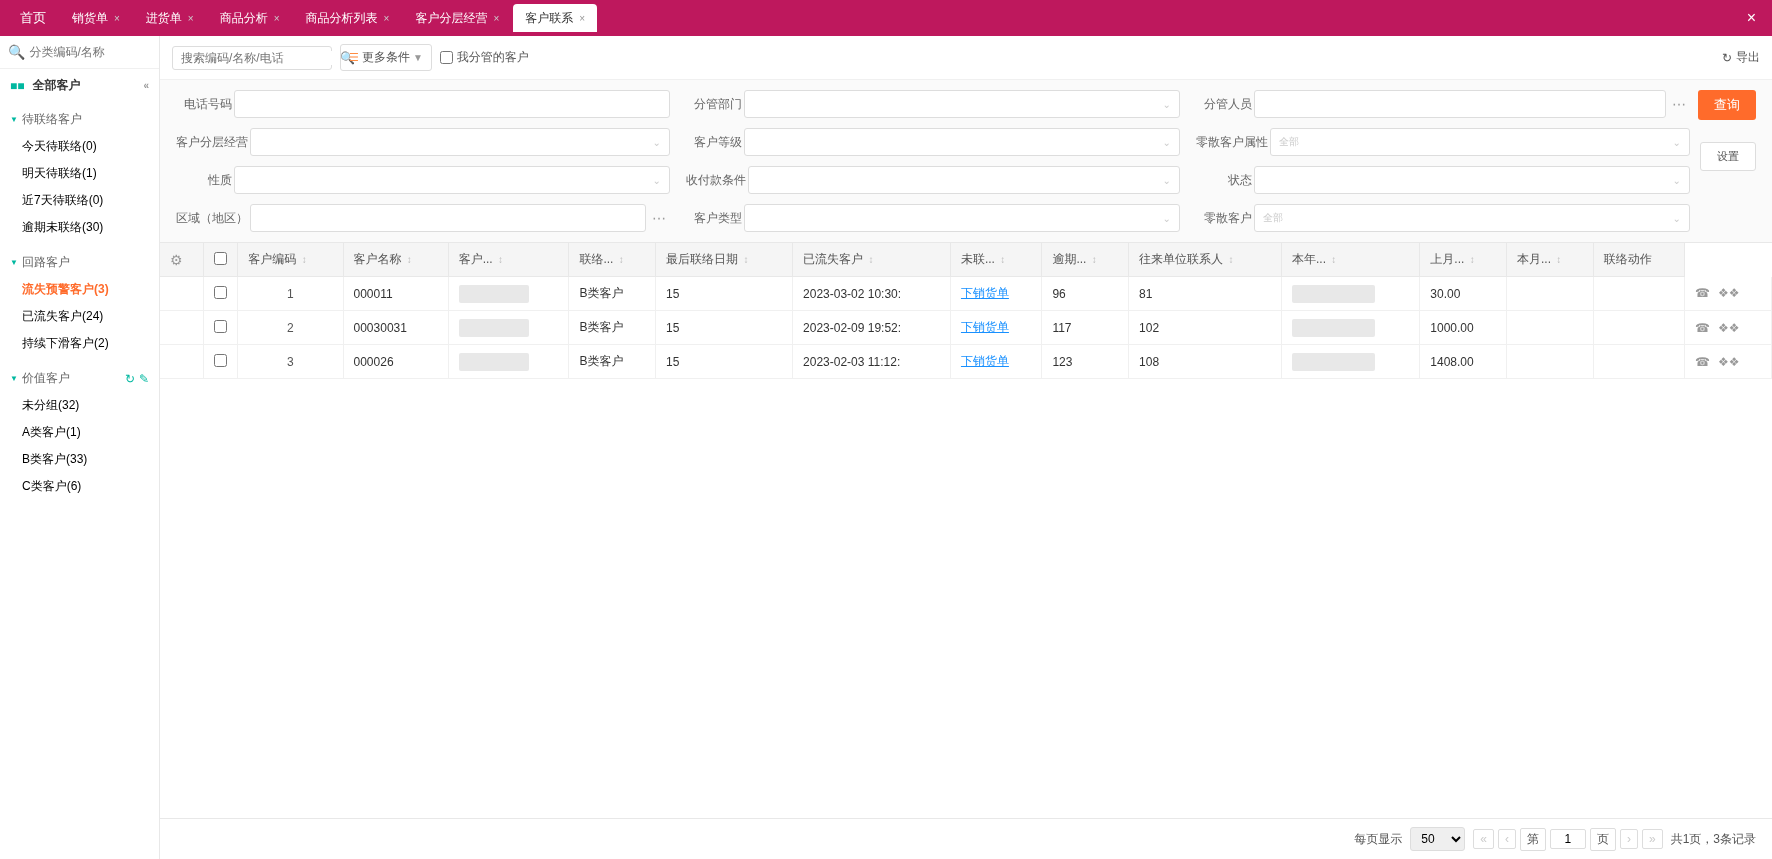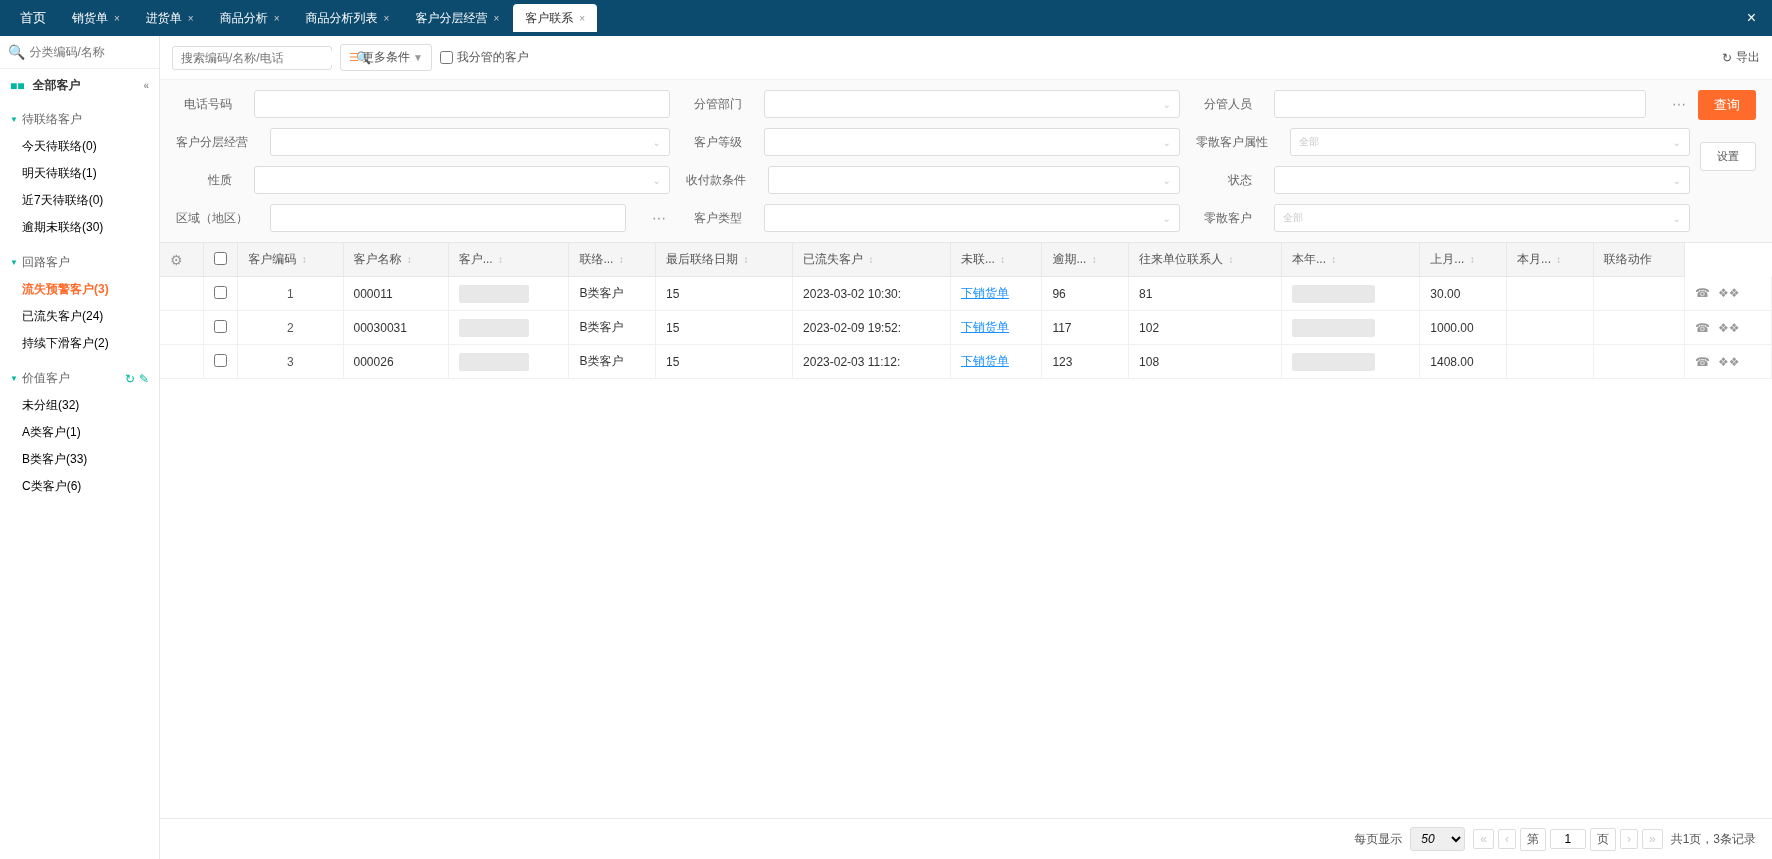--- a/index.html
+++ b/index.html
@@ -1,20 +1,20 @@
 <!DOCTYPE html>
 <html><head>
   <meta charset="utf-8">
   <style>
     * { box-sizing: border-box; margin: 0; padding: 0; font-family: 'Microsoft YaHei', Arial, sans-serif; font-size: 12px; }
     body { background: #f5f5f5; overflow: hidden; width: 1772px; height: 859px; }
 
     
     .top-nav {
-      display: flex; align-items: center; background: #0c4a6e; height: 36px; padding: 0 8px;
+      display: flex; align-items: center; background: #be185d; height: 36px; padding: 0 8px;
       color: white; gap: 2px;
     }
     .nav-tab {
       display: flex; align-items: center; padding: 0 12px; height: 28px; border-radius: 4px 4px 0 0;
       color: white; cursor: pointer; font-size: 13px; gap: 6px; white-space: nowrap;
     }
     .nav-tab.active { background: white; color: #333; }
     .nav-tab .close-icon { font-size: 10px; color: #ccc; cursor: pointer; }
     .nav-tab.active .close-icon { color: #999; }
     .nav-home { color: white; font-size: 13px; padding: 0 12px; cursor: pointer; }
@@ -65,21 +65,21 @@
     
     .content-area { flex: 1; display: flex; flex-direction: column; overflow: hidden; }
 
     
     .toolbar {
       display: flex; align-items: center; padding: 8px 12px; background: white;
       border-bottom: 1px solid #f0f0f0; gap: 8px;
     }
     .toolbar-search {
       display: flex; align-items: center; border: 1px solid #ddd; border-radius: 3px;
-      padding: 4px 8px; width: 160px; gap: 20px;
+      padding: 4px 8px; width: 160px; gap: 4px;
     }
     .toolbar-search input { border: none; outline: none; flex: 1; font-size: 12px; color: #999; }
     .toolbar-search .search-btn { color: #ff6b2b; cursor: pointer; }
     .more-filter {
       display: flex; align-items: center; gap: 3px; color: #555; cursor: pointer; padding: 4px 8px;
       border: 1px solid #ddd; border-radius: 3px;
     }
     .more-filter .filter-icon { color: #ff8c42; font-size: 11px; }
     .my-customers {
       display: flex; align-items: center; gap: 4px; color: #555; cursor: pointer;
@@ -89,21 +89,21 @@
       cursor: pointer; font-size: 12px;
     }
 
     
     .filter-panel {
       background: #fafafa; border-bottom: 1px solid #e8e8e8; padding: 10px 16px;
     }
     .filter-row { display: flex; align-items: center; margin-bottom: 10px; gap: 16px; }
     .filter-row:last-child { margin-bottom: 0; }
     .filter-item {
-      display: flex; align-items: center; flex: 1; gap: 22px;
+      display: flex; align-items: center; flex: 1; gap: 2px;
     }
     .filter-label { color: #666; font-size: 12px; white-space: nowrap; min-width: 56px; text-align: right; }
     .filter-input {
       flex: 1; border: 1px solid #ddd; border-radius: 3px; padding: 4px 8px;
       font-size: 12px; background: white; outline: none; height: 28px;
     }
     .filter-select {
       flex: 1; border: 1px solid #ddd; border-radius: 3px; padding: 4px 8px;
       font-size: 12px; background: white; outline: none; height: 28px; display: flex;
       align-items: center; justify-content: space-between; cursor: pointer;
@@ -140,21 +140,21 @@
     .action-icons { display: flex; gap: 8px; color: #999; cursor: pointer; }
     .checkbox-col { width: 30px; }
 
     
     .pagination {
       display: flex; align-items: center; justify-content: flex-end;
       padding: 8px 16px; background: white; border-top: 1px solid #e8e8e8;
       gap: 8px; color: #555;
     }
     .page-select {
-      border: 1px solid #ddd; border-radius: 3px; padding: 3px 6px; font-size: 12px; font-style: italic;
+      border: 1px solid #ddd; border-radius: 3px; padding: 3px 6px; font-size: 12px;
     }
     .page-nav {
       display: flex; align-items: center; gap: 4px;
     }
     .page-nav span { cursor: pointer; color: #555; padding: 2px 6px; border: 1px solid #ddd; border-radius: 2px; }
     .page-nav span.disabled { color: #ccc; cursor: not-allowed; }
     .page-input { width: 36px; border: 1px solid #ddd; border-radius: 2px; padding: 2px 4px; text-align: center; font-size: 12px; }
 
     
     .table-area::-webkit-scrollbar { height: 8px; width: 8px; }

